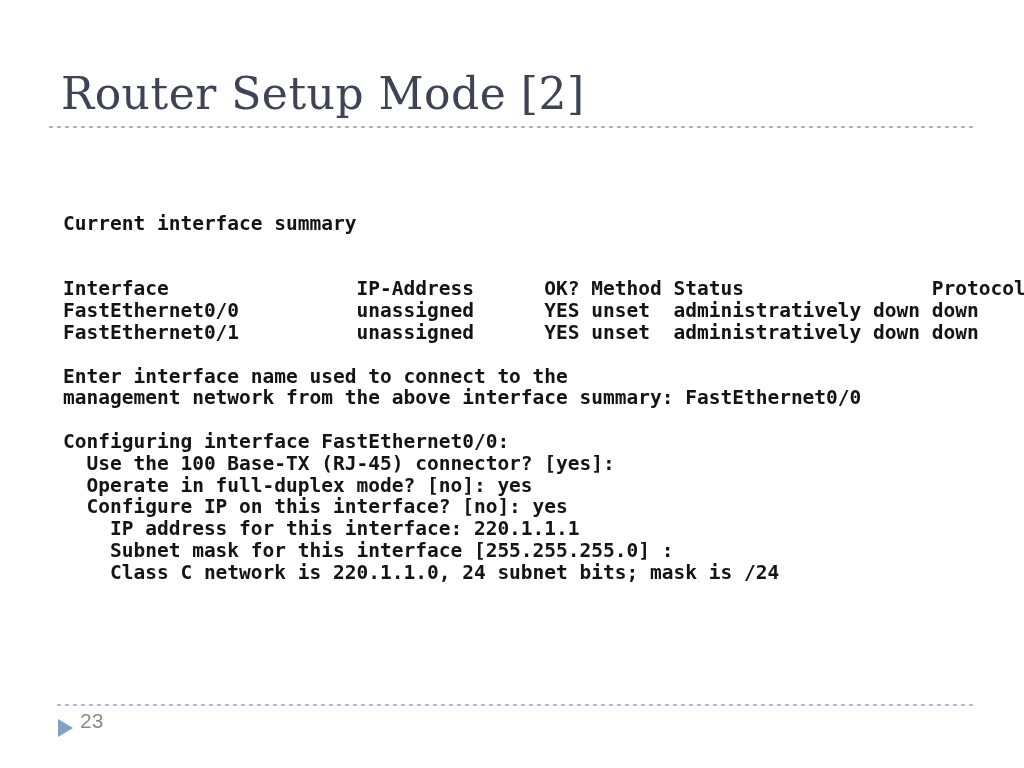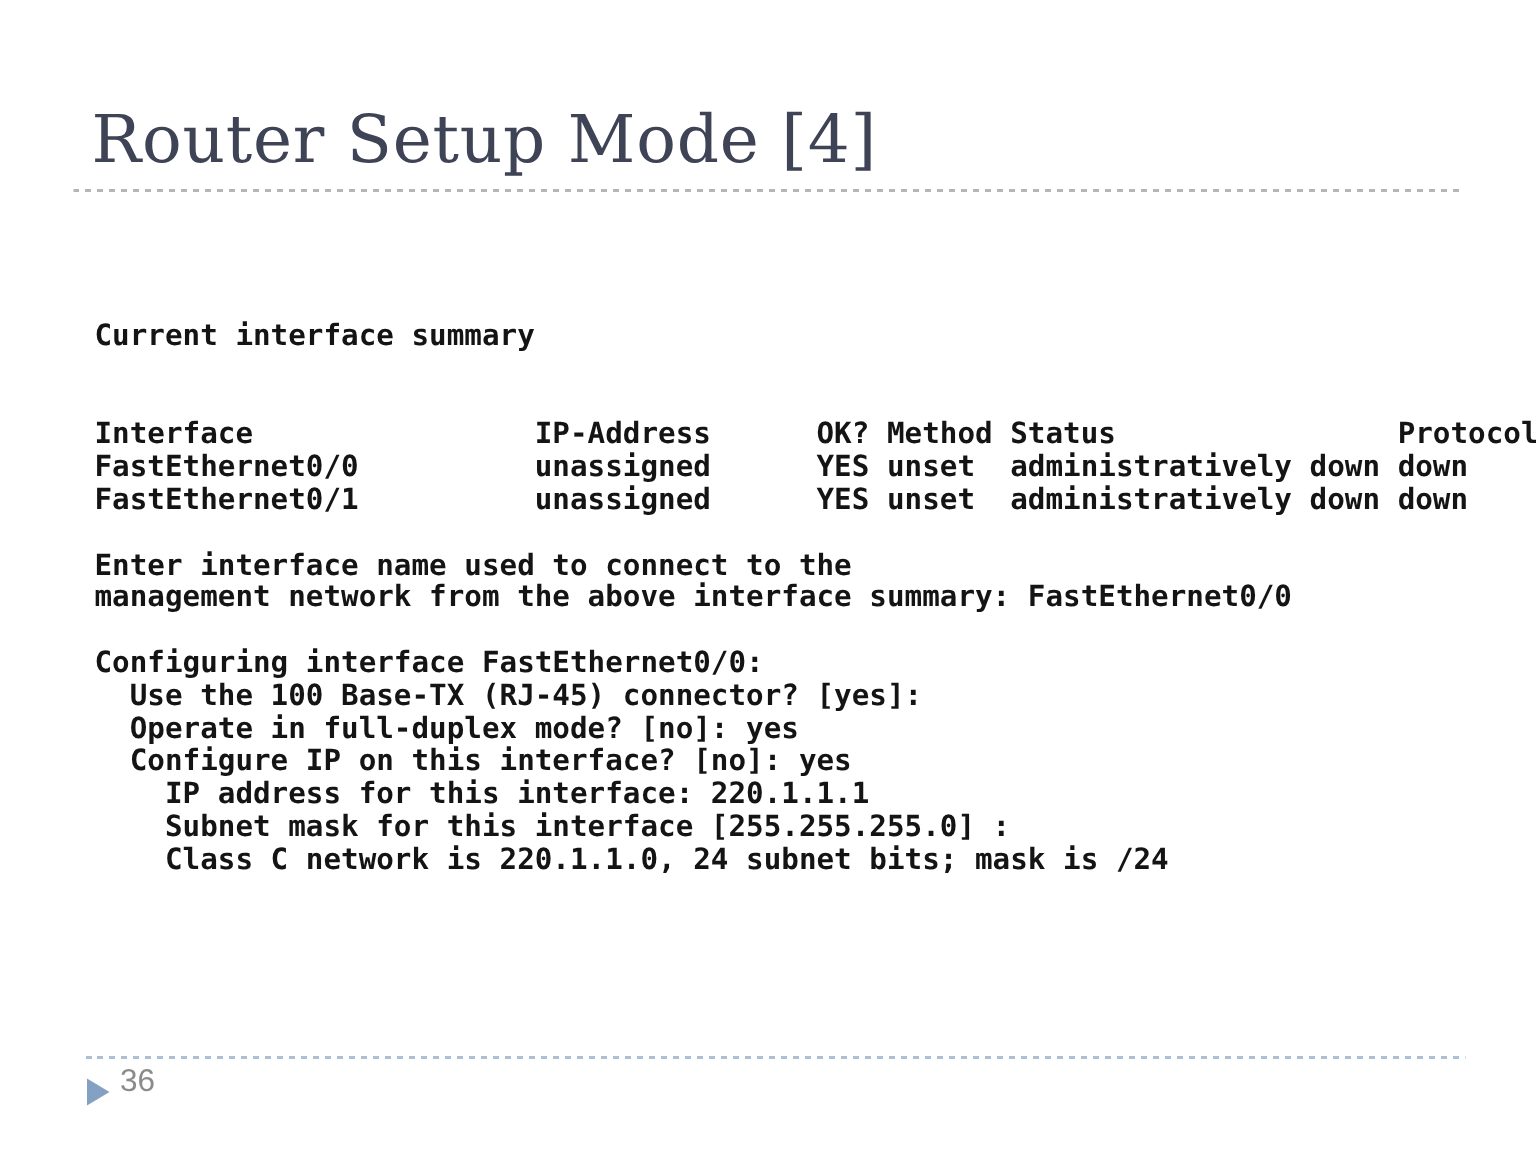--- a/index.html
+++ b/index.html
@@ -71,21 +71,21 @@
     font-family: "Liberation Sans", sans-serif;
     font-size: 21px;
     color: #8b8b8b;
   }
 </style>
 </head>
 <body>
 
 <div class="slide">
 
-  <div class="slide-title">Router Setup Mode [4]</div>
+  <div class="slide-title">Router Setup Mode [2]</div>
 
   <div class="divider title-divider"></div>
 
   <pre class="console-output">Current interface summary
 
 
 Interface                IP-Address      OK? Method Status                Protocol
 FastEthernet0/0          unassigned      YES unset  administratively down down
 FastEthernet0/1          unassigned      YES unset  administratively down down
 
@@ -97,15 +97,15 @@
   Operate in full-duplex mode? [no]: yes
   Configure IP on this interface? [no]: yes
     IP address for this interface: 220.1.1.1
     Subnet mask for this interface [255.255.255.0] :
     Class C network is 220.1.1.0, 24 subnet bits; mask is /24</pre>
 
   <div class="divider footer-divider"></div>
 
   <div class="footer-arrow-icon"></div>
 
-  <div class="page-number">36</div>
+  <div class="page-number">23</div>
 
 </div>
 
 </body></html>

